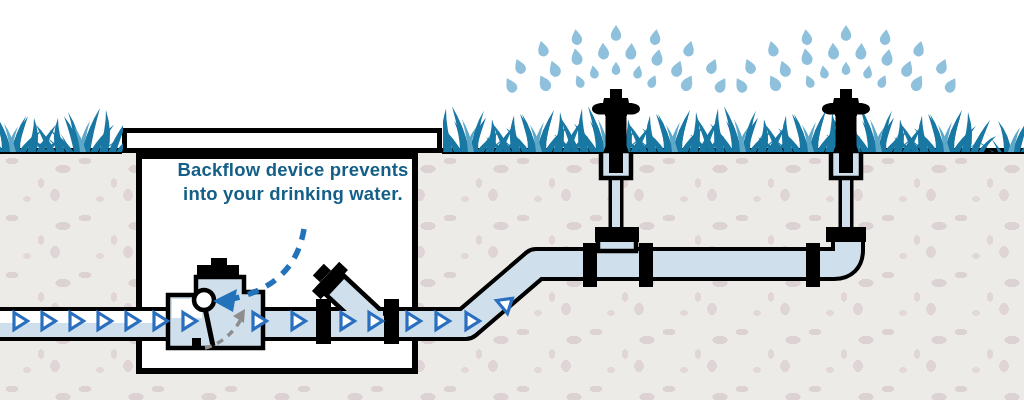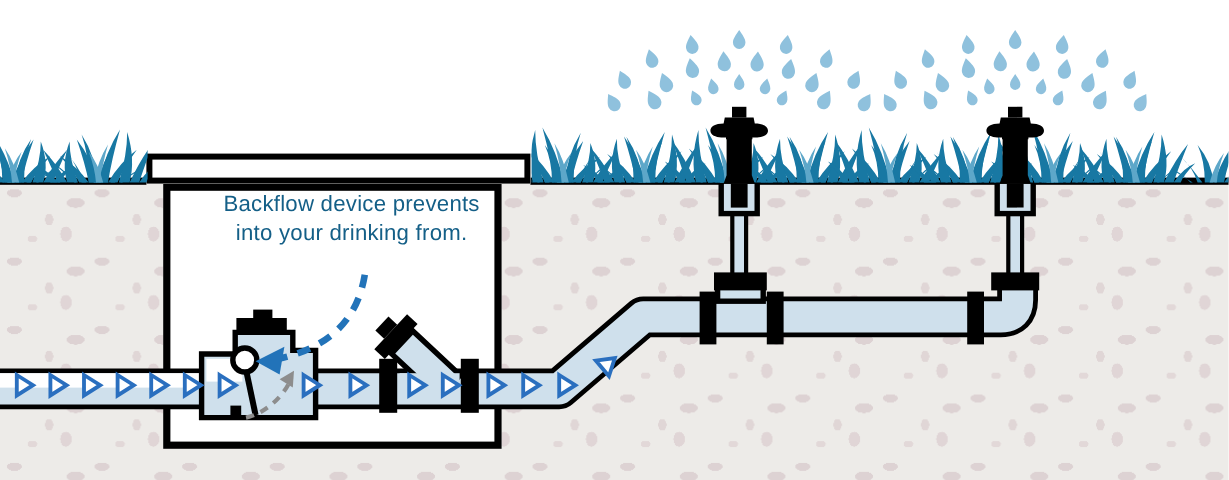--- a/index.html
+++ b/index.html
@@ -15,35 +15,35 @@
           radial-gradient(ellipse 7px 9px at 55px 43px, #e0d5d6 68%, transparent 70%);
         background-size:73px 57px;}
   .groundline{position:absolute;top:148px;height:6px;background:#000;}
   .gl-left{left:0;width:122px;}
   .gl-right{left:442px;width:582px;}
   .lid{position:absolute;left:122px;top:128px;width:320px;height:25px;
        background:#fff;border:5px solid #000;box-sizing:border-box;}
   .box{position:absolute;left:136px;top:153px;width:282px;height:221px;
        background:#fff;border:6px solid #000;box-sizing:border-box;}
   .callout{position:absolute;left:136px;top:158px;width:314px;text-align:center;
-           color:#145f87;font-size:18.5px;line-height:24px;font-weight:400;letter-spacing:.2px;}
+           color:#145f87;font-size:18.5px;line-height:24px;font-weight:700;letter-spacing:.2px;}
   svg.overlay{position:absolute;left:0;top:0;}
 </style>
 </head>
 <body>
 
 <div class="scene">
   <div class="soil"></div>
   <div class="groundline gl-left"></div>
   <div class="groundline gl-right"></div>
   <div class="lid"></div>
   <div class="box"></div>
   <div class="callout">
     <div>Backflow device prevents</div>
-    <div>into your drinking from.</div>
+    <div>into your drinking water.</div>
   </div>
 
   <svg class="overlay" width="1024" height="400" viewBox="0 0 1024 400">
     <defs>
       <clipPath id="grassL">
           <rect x="0" y="92" width="123" height="61"></rect>
         </clipPath>
       <clipPath id="grassR">
           <rect x="443" y="92" width="581" height="61"></rect>
         </clipPath>

